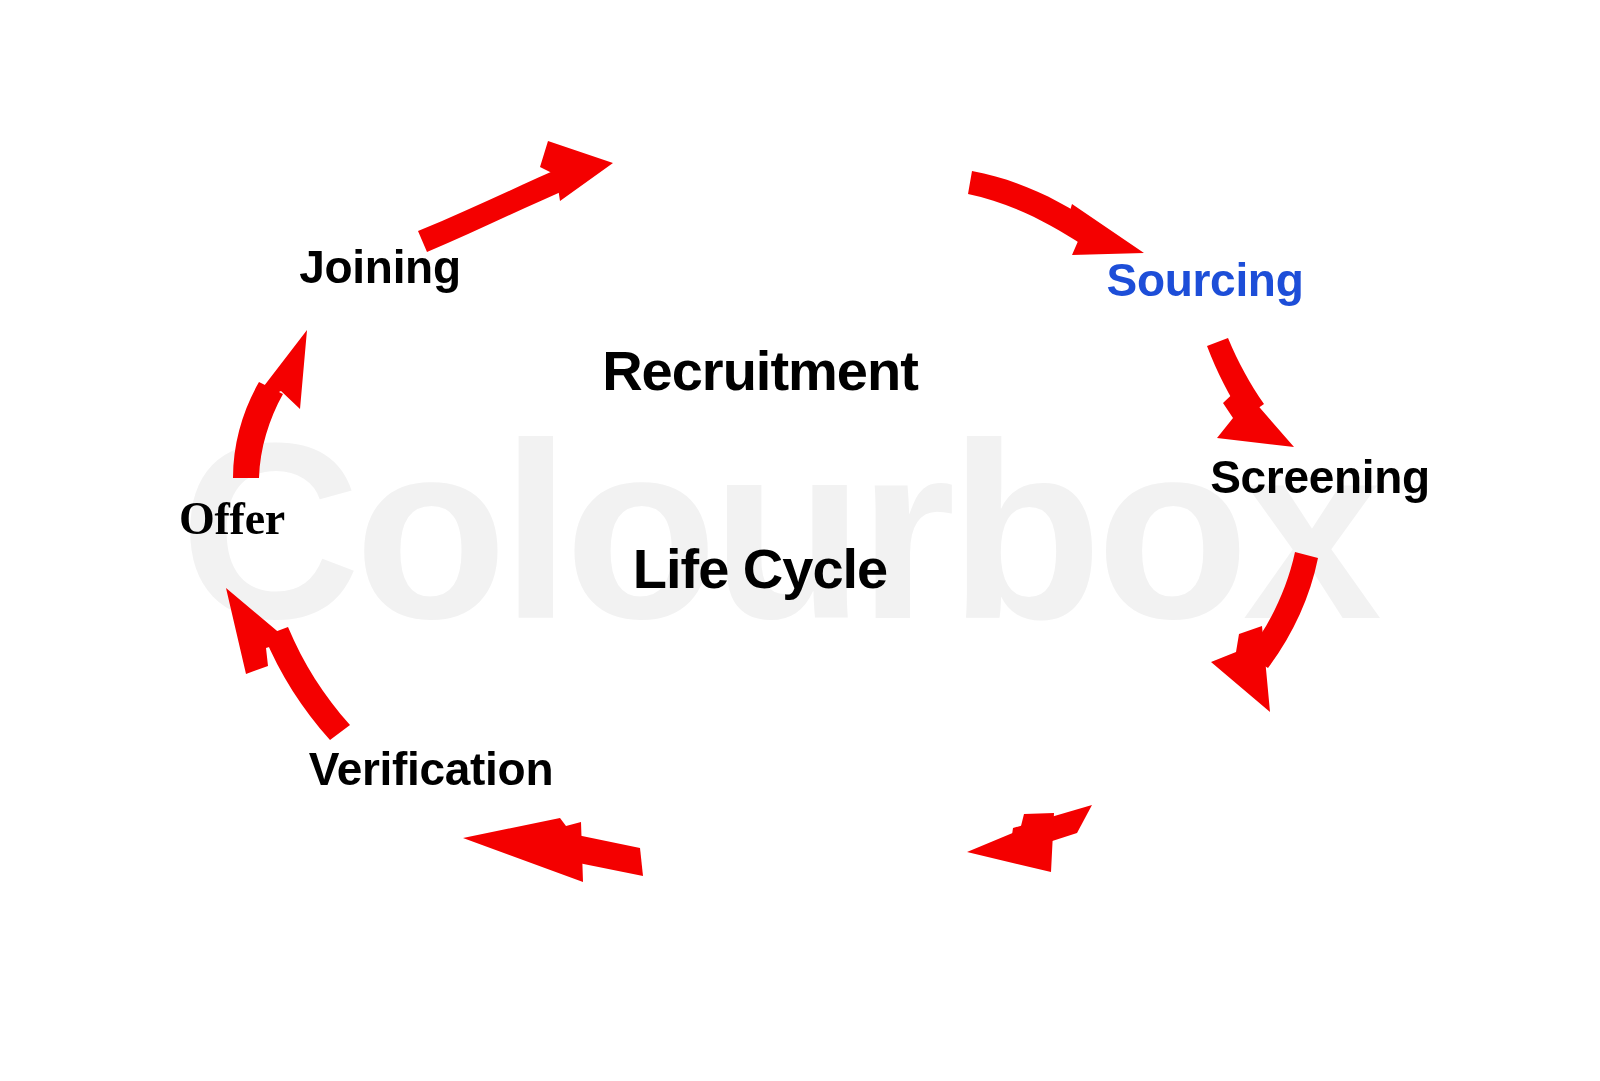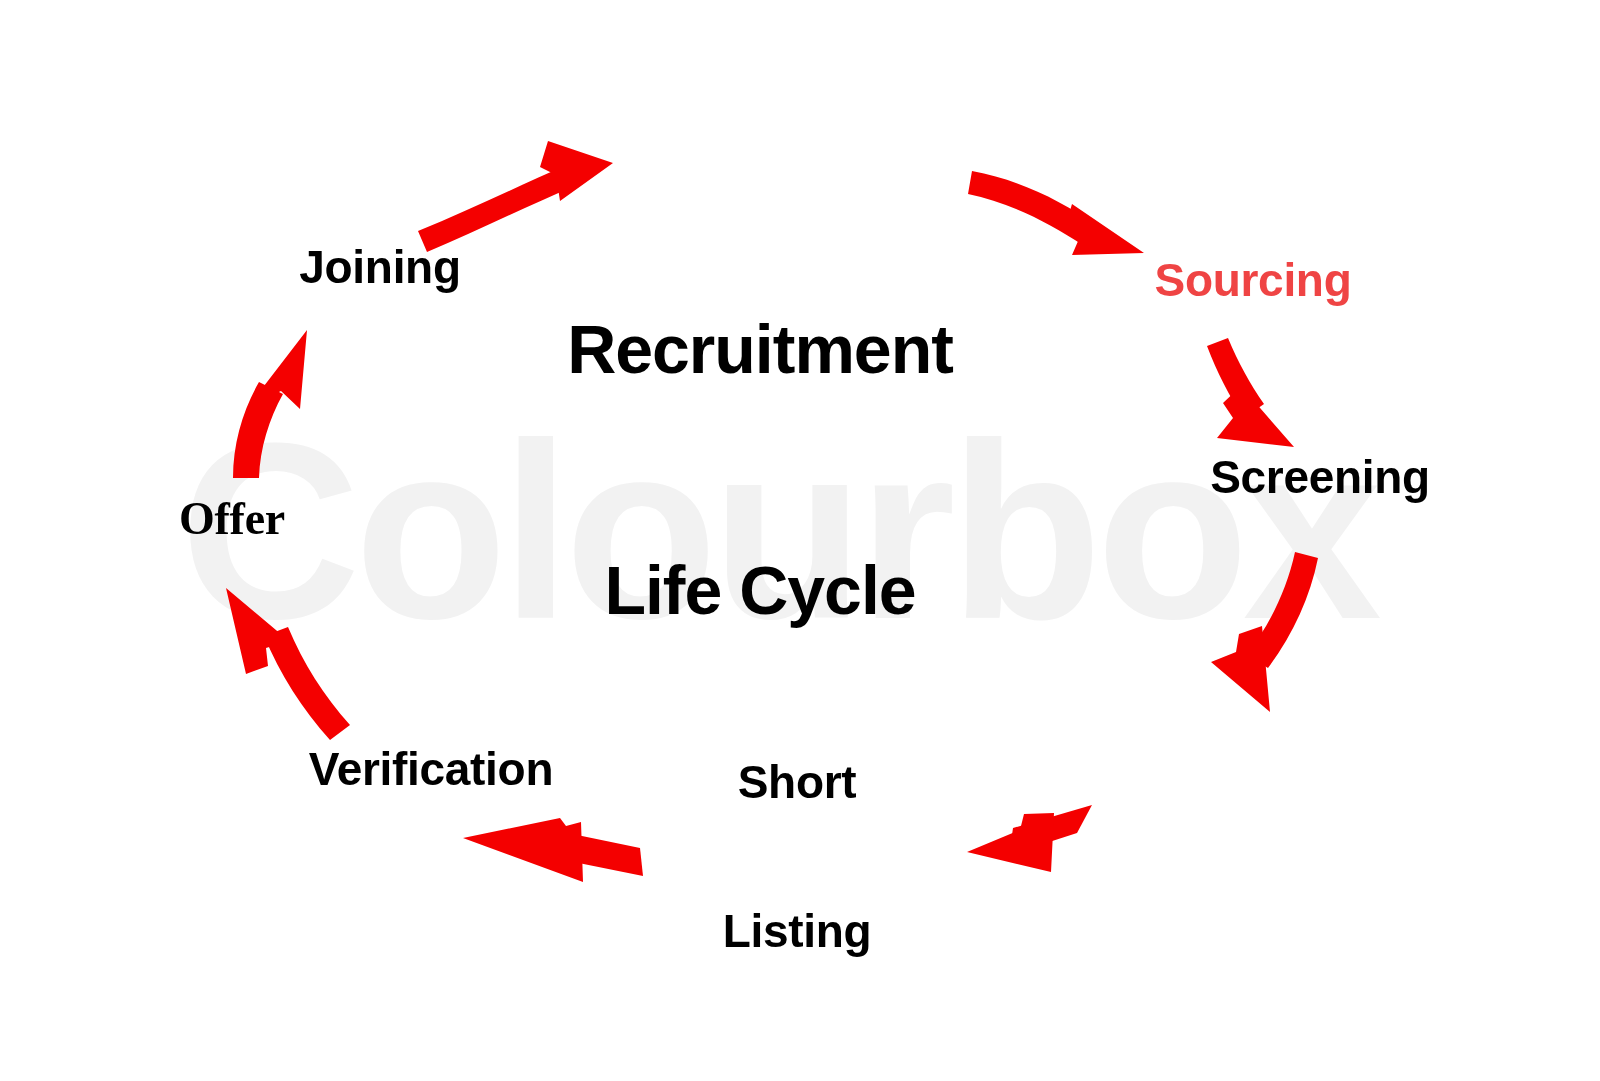--- a/index.html
+++ b/index.html
@@ -52,21 +52,21 @@
     letter-spacing: -0.3px;
   }
   .node .line {
     display: block;
   }
   .center-title {
     position: absolute;
     color: #000000;
     font-family: "Liberation Sans", sans-serif;
     font-weight: 700;
-    font-size: 68px;
+    font-size: 56px;
     line-height: 1.18;
     text-align: center;
     letter-spacing: -1px;
     white-space: pre;
   }
   .center-title .line {
     display: block;
   }
 
   
@@ -132,33 +132,29 @@
     </g>
 
   </svg>
 
   <div class="center-title c-title" style="color: rgb(0, 0, 0);">
     <span class="line">Recruitment</span>
     <span class="line">Life Cycle</span>
   </div>
 
 
-  <div class="node n-sourcing" style="color: #ef4444; margin-left: 48px;">
+  <div class="node n-sourcing" style="color: #1d4ed8;">
     <span class="line">Sourcing</span>
   </div>
 
   <div class="node n-screening" style="color: rgb(0, 0, 0);">
     <span class="line">Screening</span>
   </div>
 
 
-  <div class="node n-shortlisting" style="color: rgb(0, 0, 0);">
-    <span class="line">Short</span>
-    <span class="line">Listing</span>
-  </div>
 
   <div class="node n-verification" style="color: rgb(0, 0, 0);">
     <span class="line">Verification</span>
   </div>
 
   <div class="node n-offer" style="color: rgb(0, 0, 0); font-family: Liberation Serif, serif;">
     <span class="line">Offer</span>
   </div>
 
   <div class="node n-joiningformalities" style="color: rgb(0, 0, 0);">

